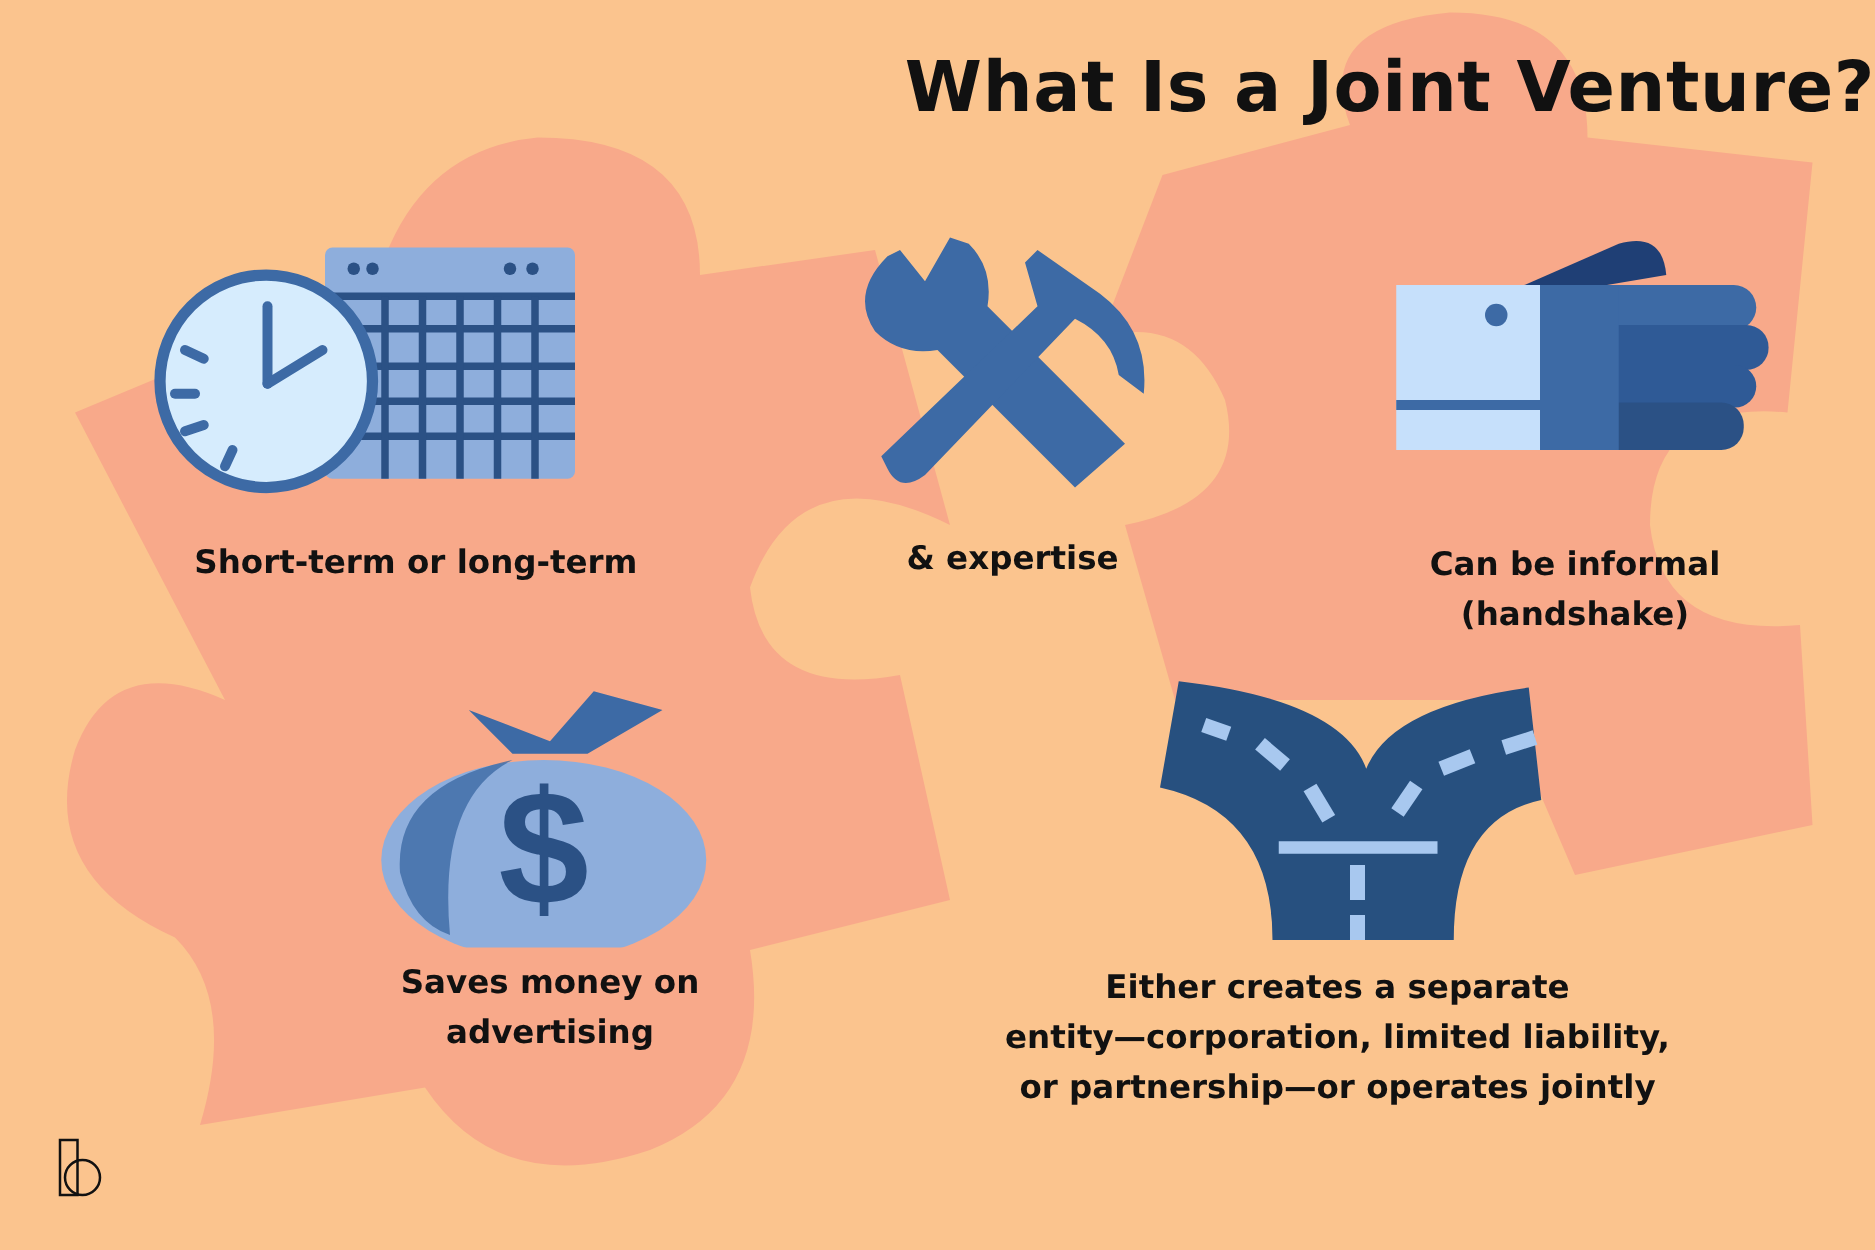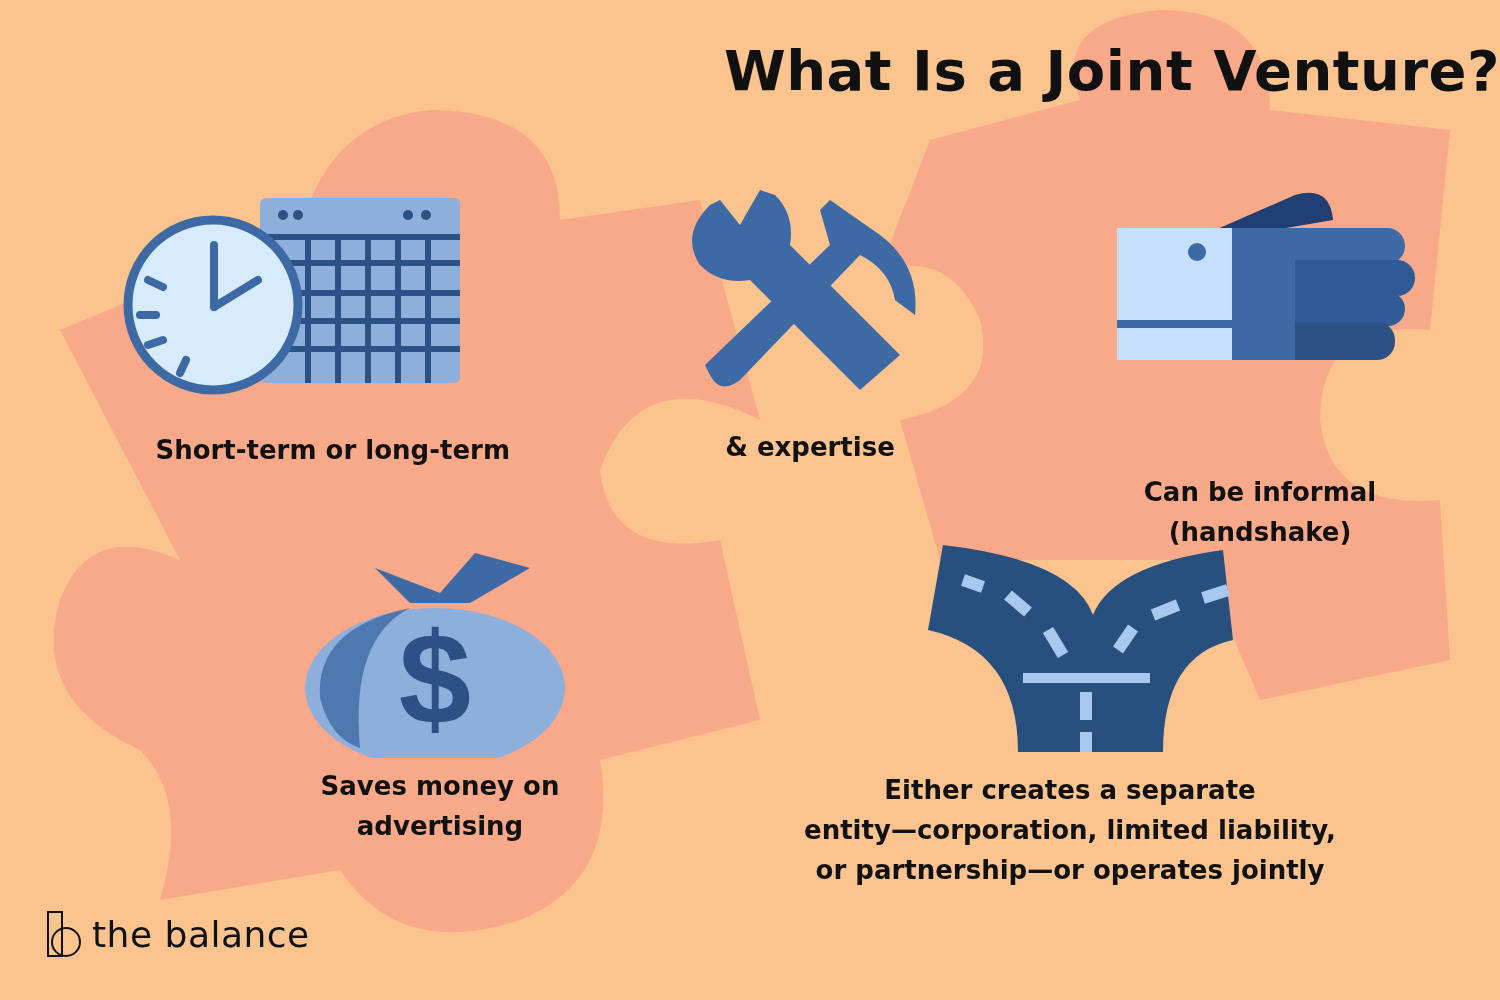--- a/index.html
+++ b/index.html
@@ -74,21 +74,21 @@
   <path d="M100 40 L180 5 Q215 -5 218 30 L100 50 Z" fill="#1f3f75"></path>
   <rect x="100" y="38" width="190" height="36" rx="18" fill="#3d6aa5"></rect>
   <rect x="100" y="70" width="200" height="36" rx="18" fill="#2f5a96"></rect>
   <rect x="100" y="102" width="190" height="34" rx="17" fill="#2f5a96"></rect>
   <rect x="100" y="132" width="180" height="38" rx="18" fill="#2b5185"></rect>
   <rect x="100" y="38" width="80" height="132" fill="#3d6aa5"></rect>
   <rect x="2" y="38" width="115" height="132" fill="#c6e0fb"></rect>
   <rect x="2" y="130" width="115" height="8" fill="#3d6aa5"></rect>
   <circle cx="82" cy="62" r="9" fill="#3d6aa5"></circle>
 </svg>
-<div class="label" style="left:1060px;top:432px;width:400px;margin-top:40px;">
+<div class="label" style="left:1060px;top:432px;width:400px;">
   <div>Can be informal</div>
   <div>(handshake)</div>
 </div>
 
 <svg class="icon" style="left:300px;top:548px" width="280" height="210" viewBox="0 0 280 210">
   <path d="M75 20 L140 45 L175 5 L230 20 L170 55 L110 55 Z" fill="#3d6aa5"></path>
   <ellipse cx="135" cy="140" rx="130" ry="80" fill="#8eaedc"></ellipse>
   <path d="M20 150 Q15 80 110 60 Q50 90 60 200 Q30 190 20 150 Z" fill="#3d6aa5" opacity="0.8"></path>
   <text x="135" y="175" text-anchor="middle" font-family="Liberation Sans, sans-serif" font-size="130" font-weight="bold" fill="#2b5185">$</text>
 </svg>
@@ -115,14 +115,13 @@
   <div>Either creates a separate</div>
   <div>entity—corporation, limited liability,</div>
   <div>or partnership—or operates jointly</div>
 </div>
 
 <div class="logo">
   <svg width="36" height="48" viewBox="0 0 36 48">
     <rect x="2" y="2" width="14" height="44" fill="none" stroke="#111" stroke-width="2"></rect>
     <circle cx="20" cy="32" r="14" fill="none" stroke="#111" stroke-width="2"></circle>
   </svg>
-  <span class="logo-text">the balance</span>
 </div>
 
 </body></html>

